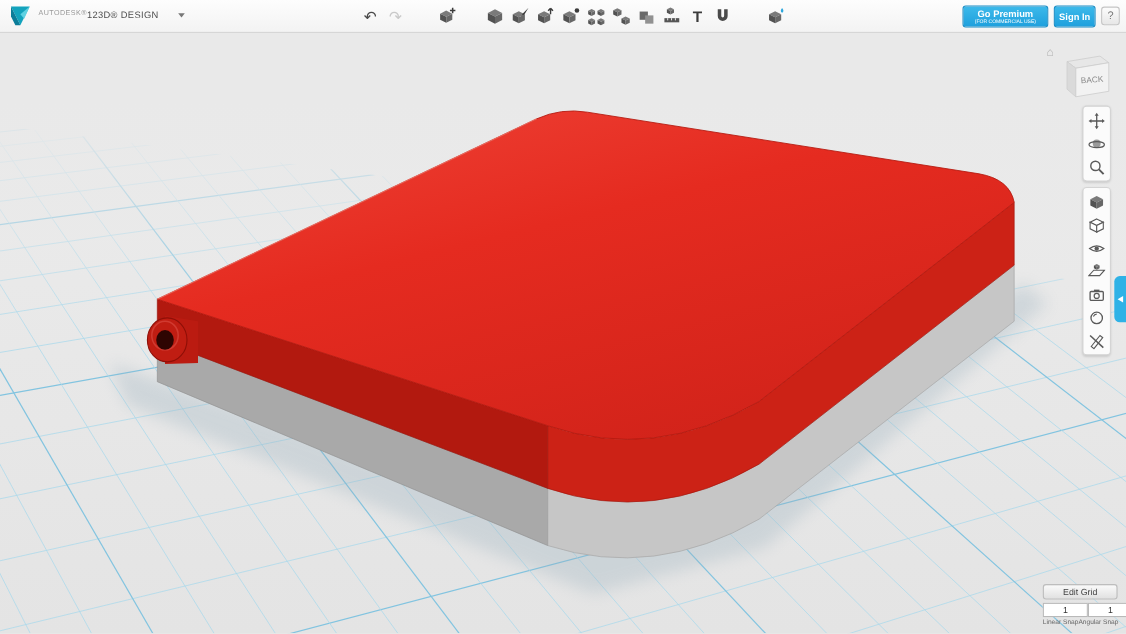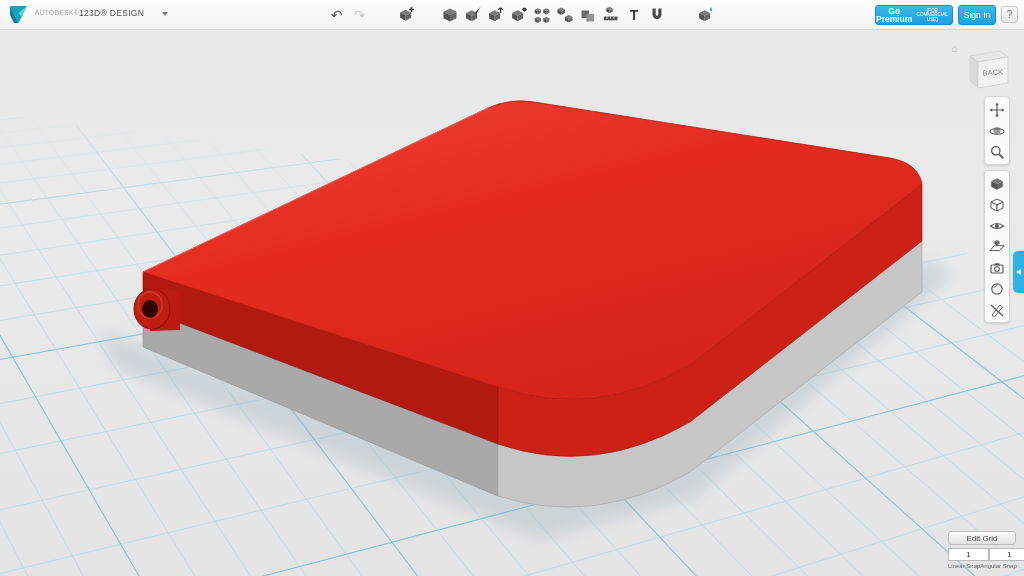--- a/index.html
+++ b/index.html
@@ -22,25 +22,25 @@
   .brand-l2{font-size:8.5px;color:#4f4f4f;letter-spacing:.3px}
   .caret{width:0;height:0;border:3.5px solid transparent;border-top:4.5px solid #777;margin-left:12px;margin-top:3px}
   .tools{position:absolute;left:326px;top:0;height:30px;display:flex;align-items:center;gap:2px}
   .tbtn{width:21px;height:26px;display:flex;align-items:center;justify-content:center;cursor:pointer;border-radius:3px}
   .undo{font-size:14px;color:#4a4a4a;line-height:1}
   .redo{font-size:14px;color:#c9c9c9;line-height:1}
   .gap-a{margin-left:24px}.gap-b{margin-left:20px}.gap-c{margin-left:26px}
   .ti{width:18px;height:18px;display:block}
   .account{position:absolute;right:6px;top:5px;display:flex;gap:5px;align-items:flex-start}
   .btn-blue{background:linear-gradient(#3cb9ea,#1fa0dd);border:1px solid #1b8ec6;border-radius:3px;
-    color:#fff;cursor:pointer;display:flex;flex-direction:row;align-items:center;justify-content:center;line-height:1}
+    color:#fff;cursor:pointer;display:flex;flex-direction:column;align-items:center;justify-content:center;line-height:1}
   .btn-premium{width:78px;height:20px}
   .btn-premium .l1{font-size:8.5px;font-weight:bold}
   .btn-premium .l2{font-size:4.6px;margin-top:1.5px}
-  .btn-signin{width:38px;height:20px;font-size:8.5px;font-weight:normal}
+  .btn-signin{width:38px;height:20px;font-size:8.5px;font-weight:bold}
   .btn-help{width:17px;height:17px;margin-top:1px;background:linear-gradient(#fcfcfc,#e7e7e7);
     border:1px solid #c5c5c5;border-radius:3px;font-size:10px;color:#777;
     display:flex;align-items:center;justify-content:center;cursor:pointer}
 
   
   .viewcube{position:absolute;right:10px;top:40px;cursor:pointer}
   .home{position:absolute;right:66px;top:42px;color:#b3b3b3;font-size:11px;cursor:pointer}
   .navbar{position:absolute;right:14px;top:96px;display:flex;flex-direction:column;gap:5px;z-index:20}
   .navgroup{background:#fbfbfb;border:1px solid #d4d4d4;border-radius:4px;
     box-shadow:0 1px 2px rgba(0,0,0,.12);display:flex;flex-direction:column;align-items:center;padding:2px 1px}

